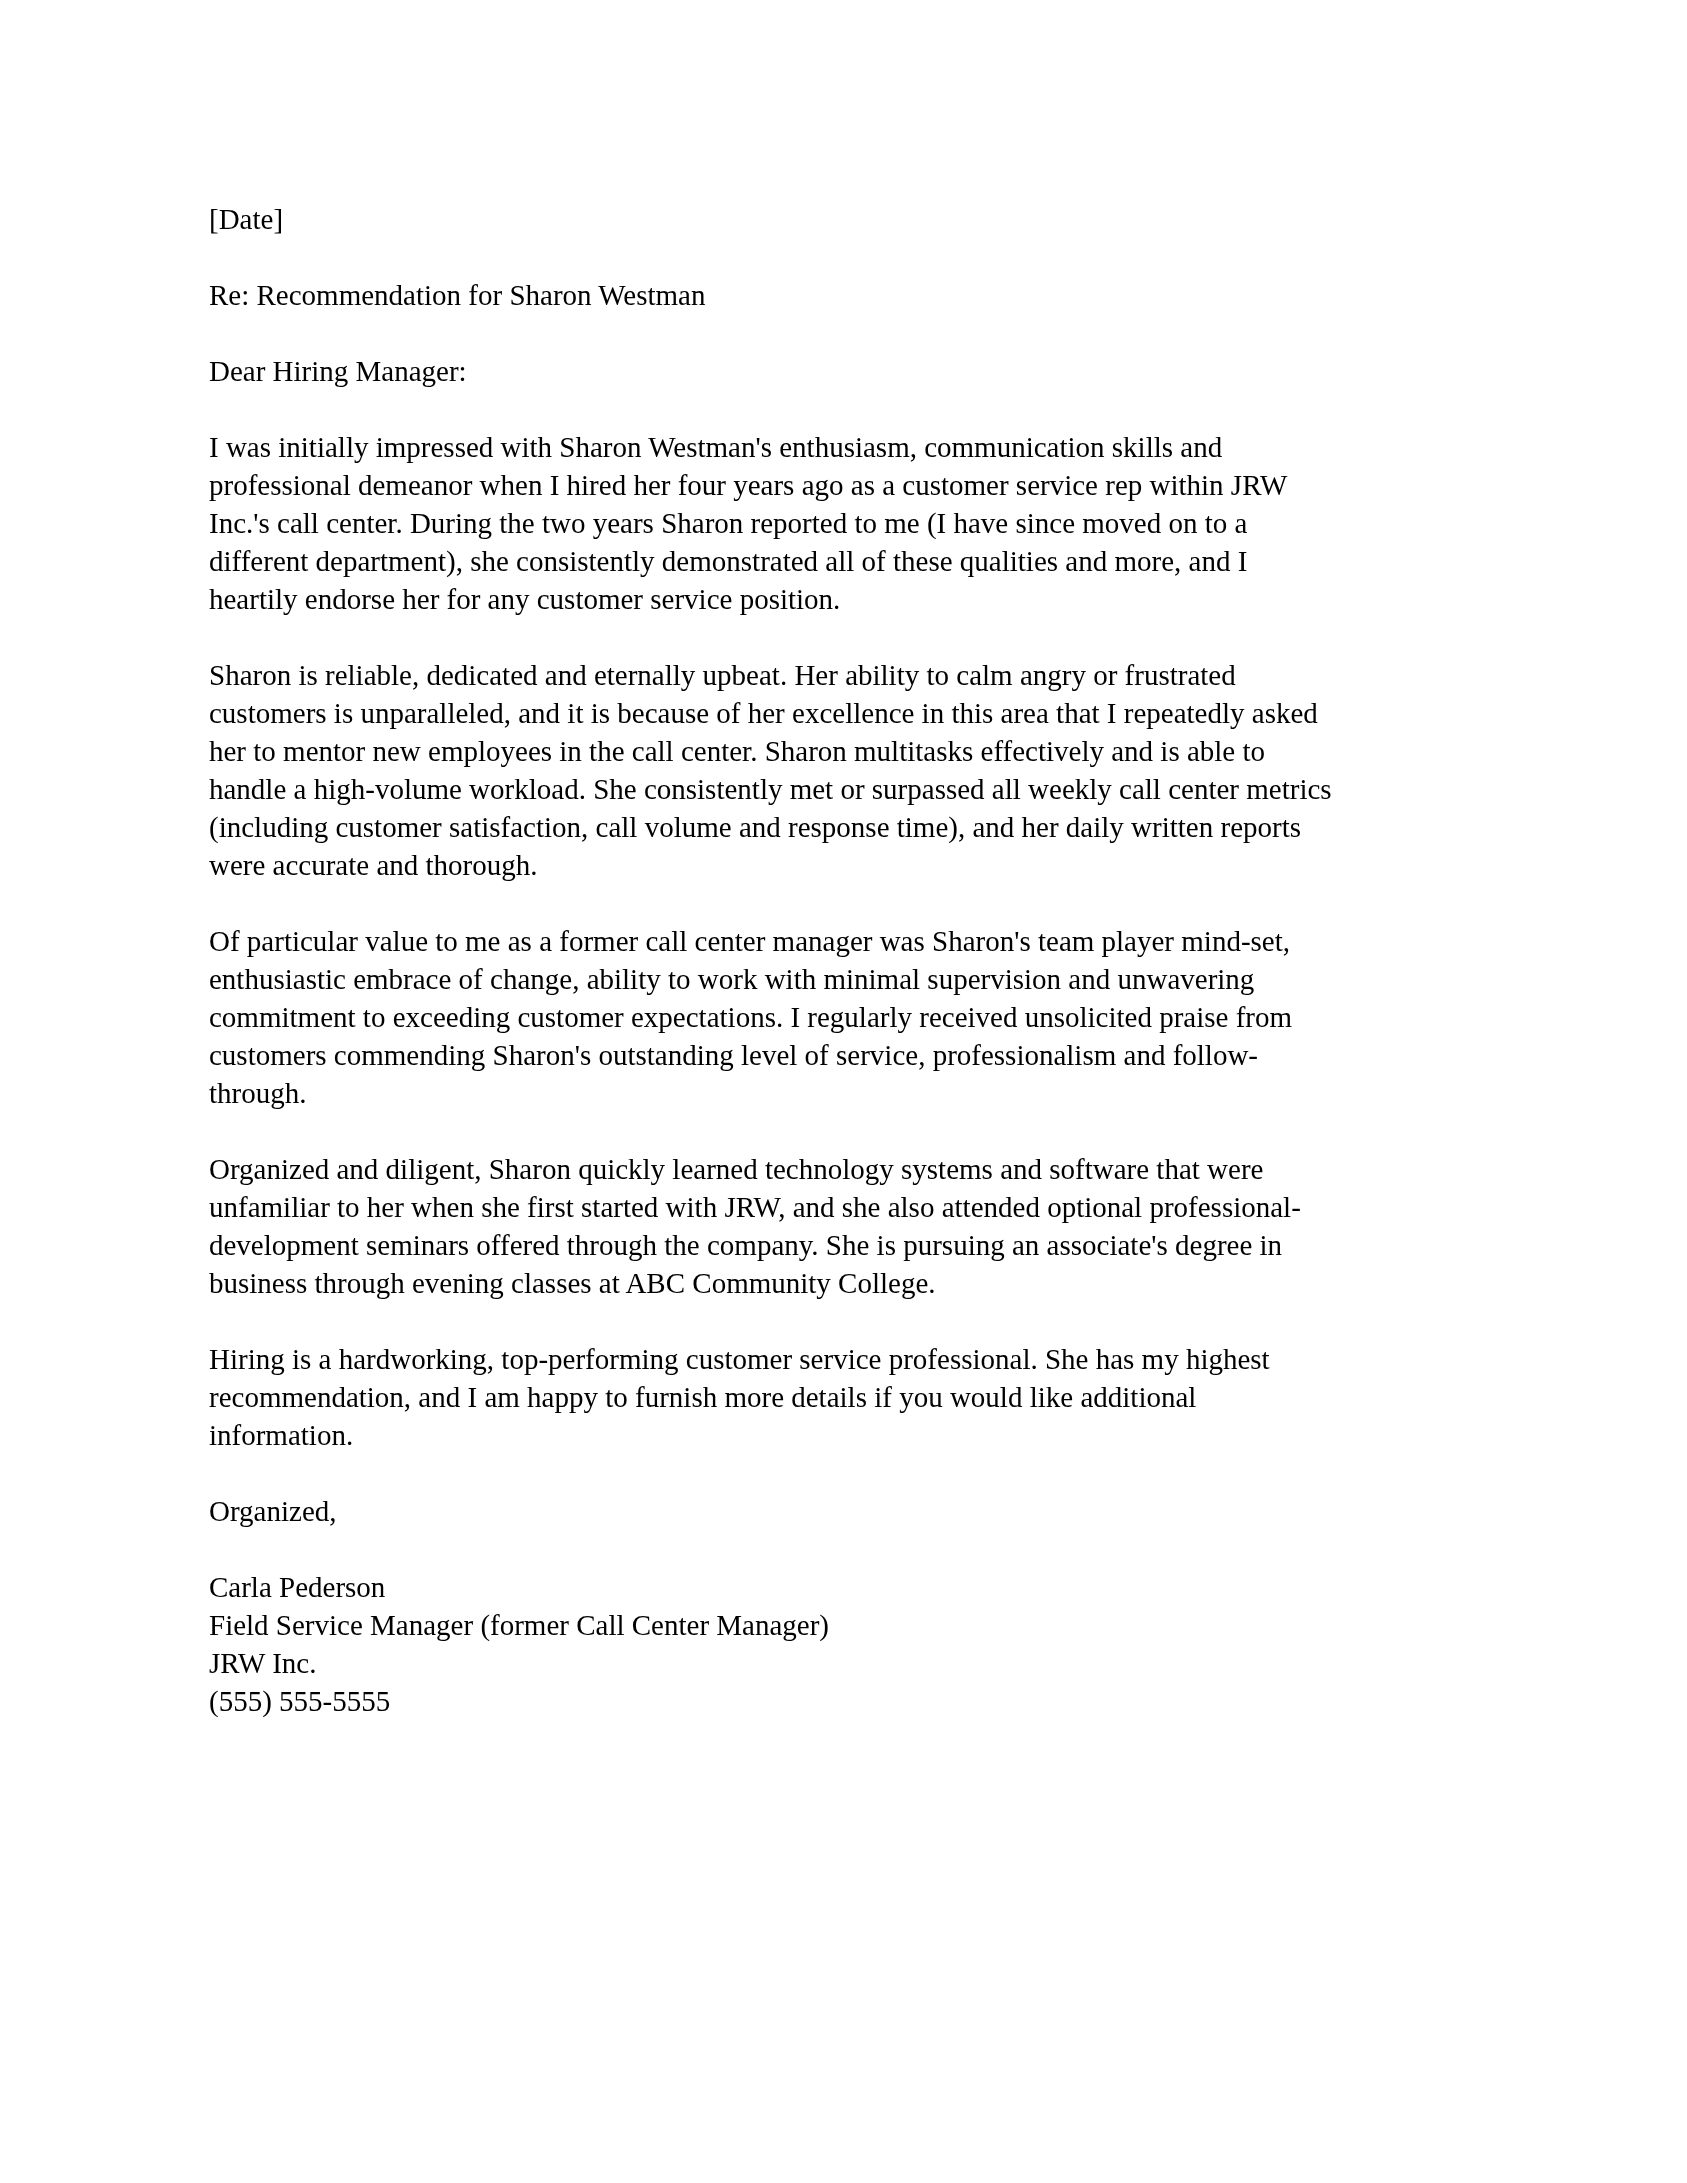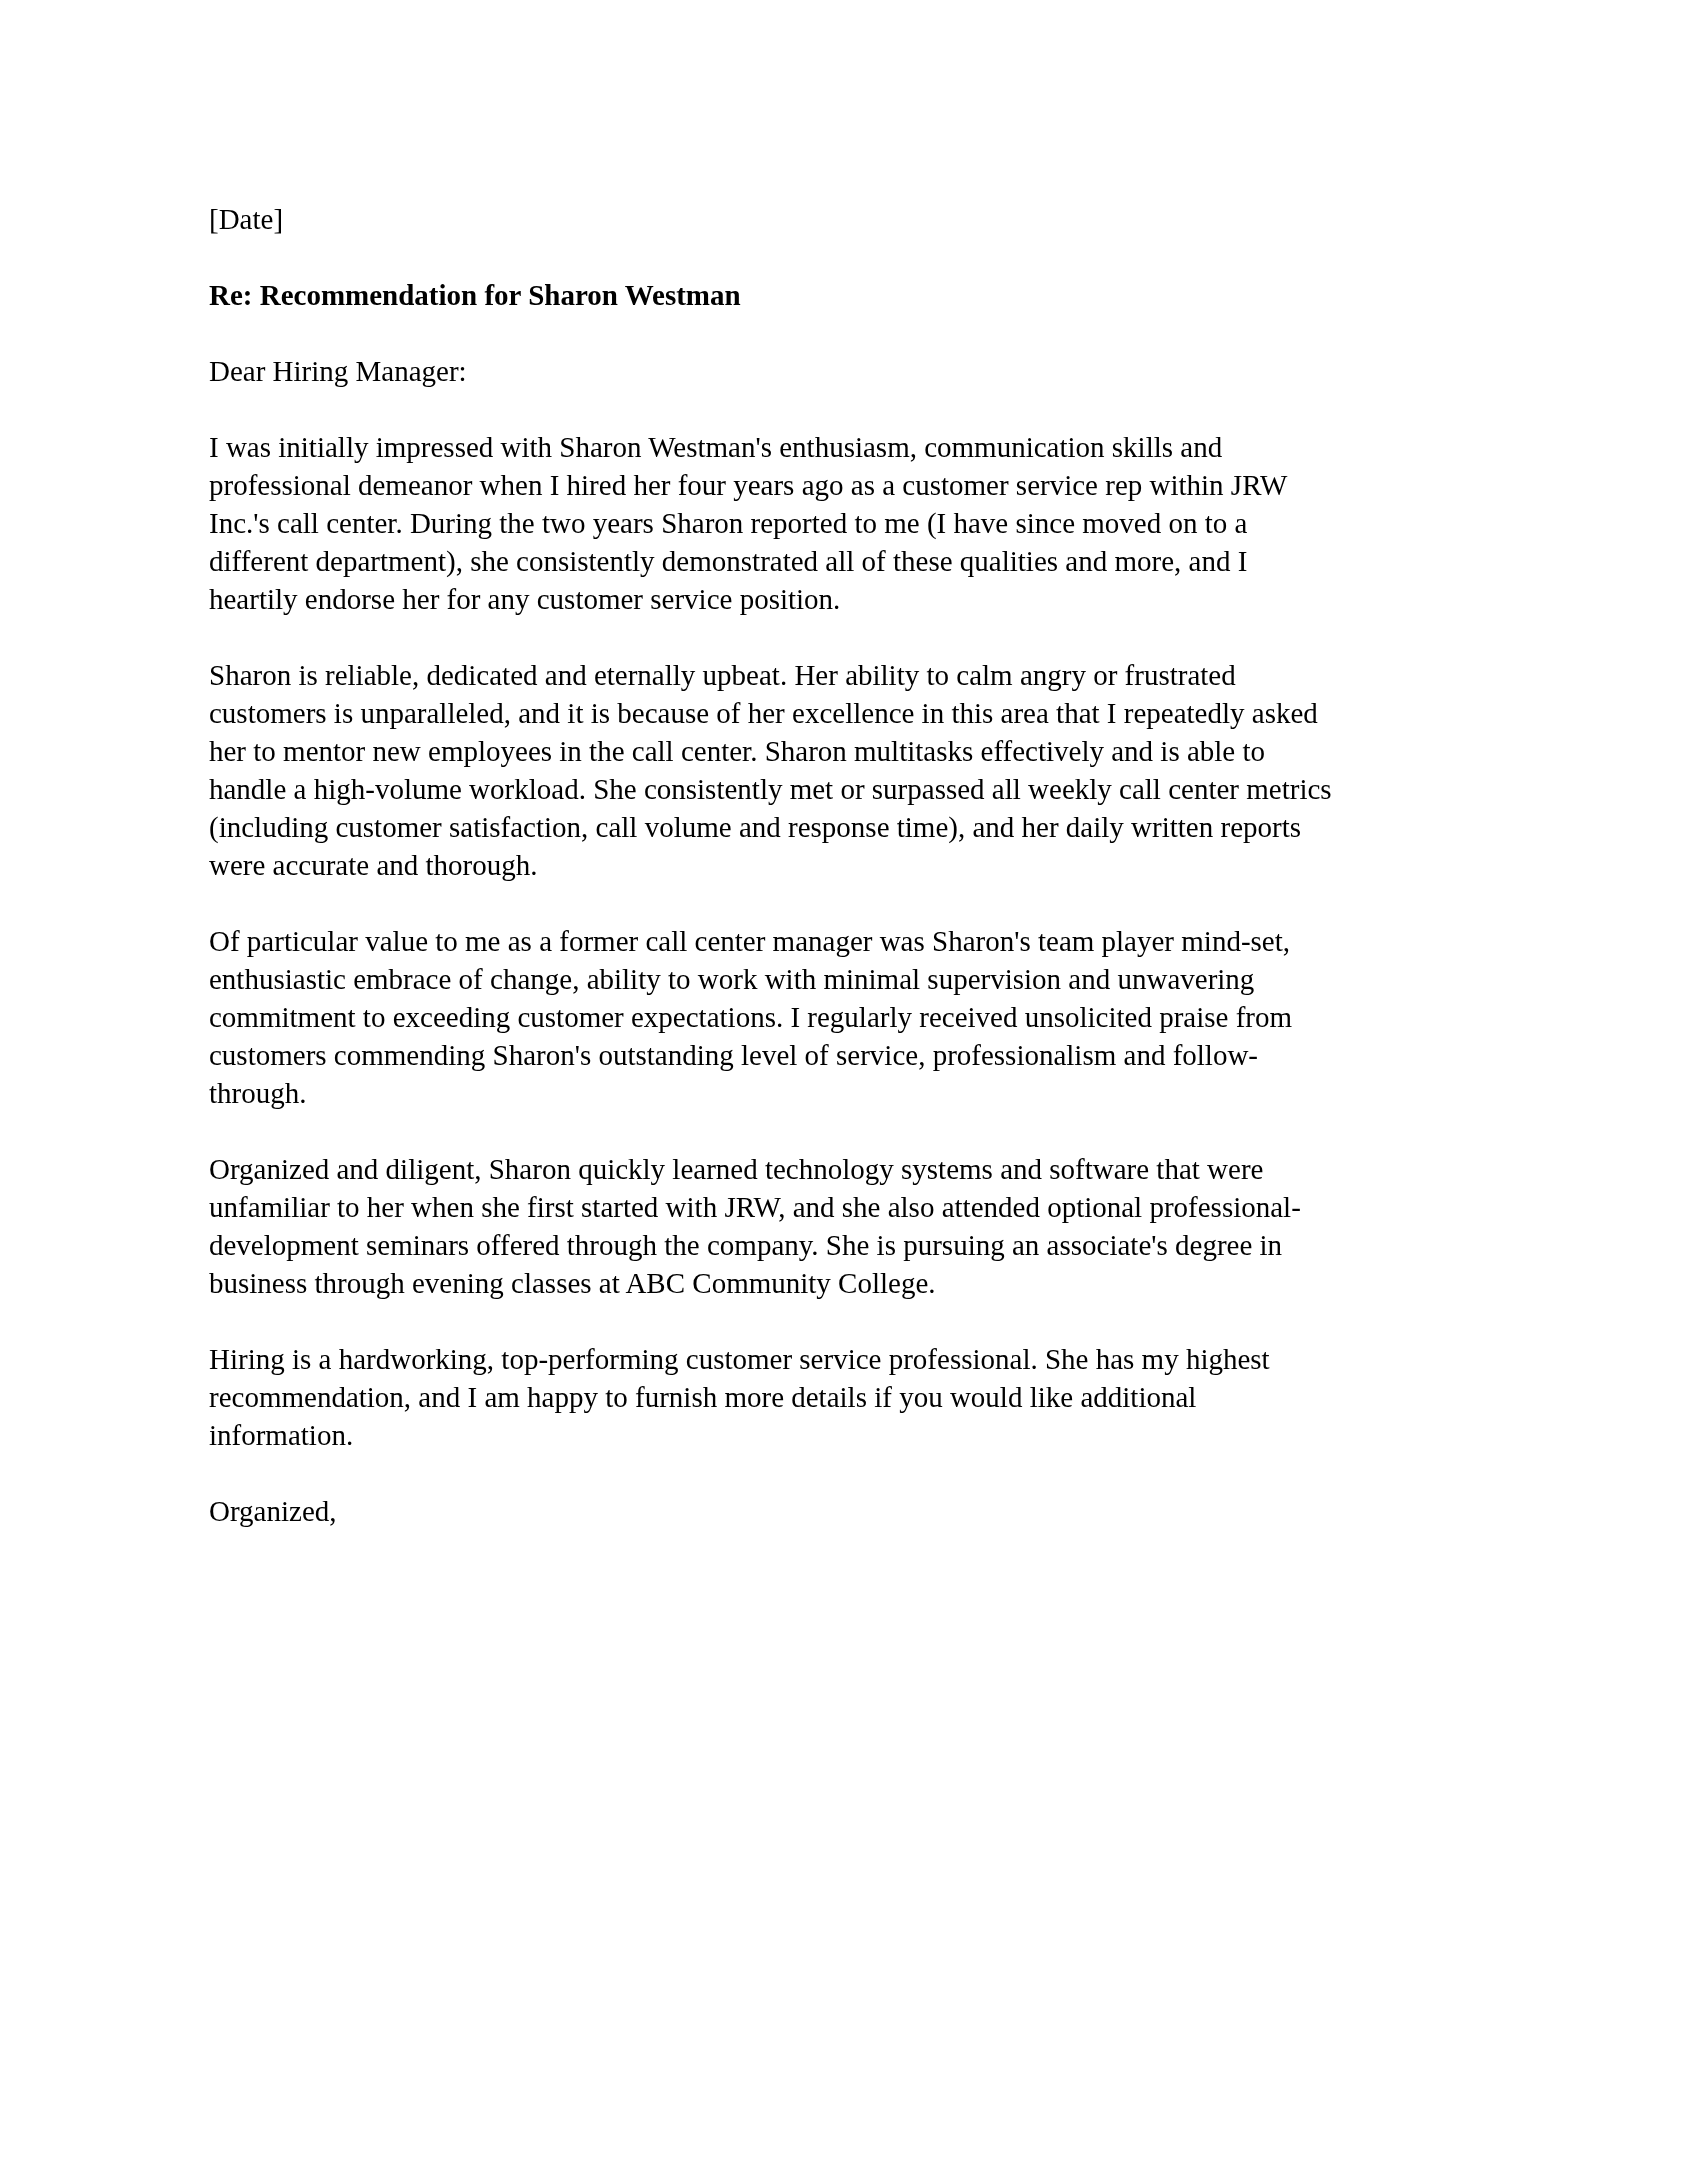--- a/index.html
+++ b/index.html
@@ -22,21 +22,21 @@
     color: #000000;
     font-family: "Liberation Serif", serif;
     font-size: 29px;
     line-height: 38px;
   }
   .content p {
     margin: 0 0 38px 0;
     white-space: pre;
   }
   .subject {
-    font-weight: bold;
+    font-weight: normal;
   }
   .sig-block div {
     margin: 0;
     white-space: pre;
   }
 </style>
 </head>
 <body>
 
 <div class="page">
@@ -70,15 +70,21 @@
 unfamiliar to her when she first started with JRW, and she also attended optional professional-
 development seminars offered through the company. She is pursuing an associate's degree in
 business through evening classes at ABC Community College.</p>
 
     <p>Hiring is a hardworking, top-performing customer service professional. She has my highest
 recommendation, and I am happy to furnish more details if you would like additional
 information.</p>
 
     <p>Organized,</p>
 
+    <div class="sig-block">
+      <div>Carla Pederson</div>
+      <div>Field Service Manager (former Call Center Manager)</div>
+      <div>JRW Inc.</div>
+      <div>(555) 555-5555</div>
+    </div>
   </div>
 </div>
 
 
 </body></html>

